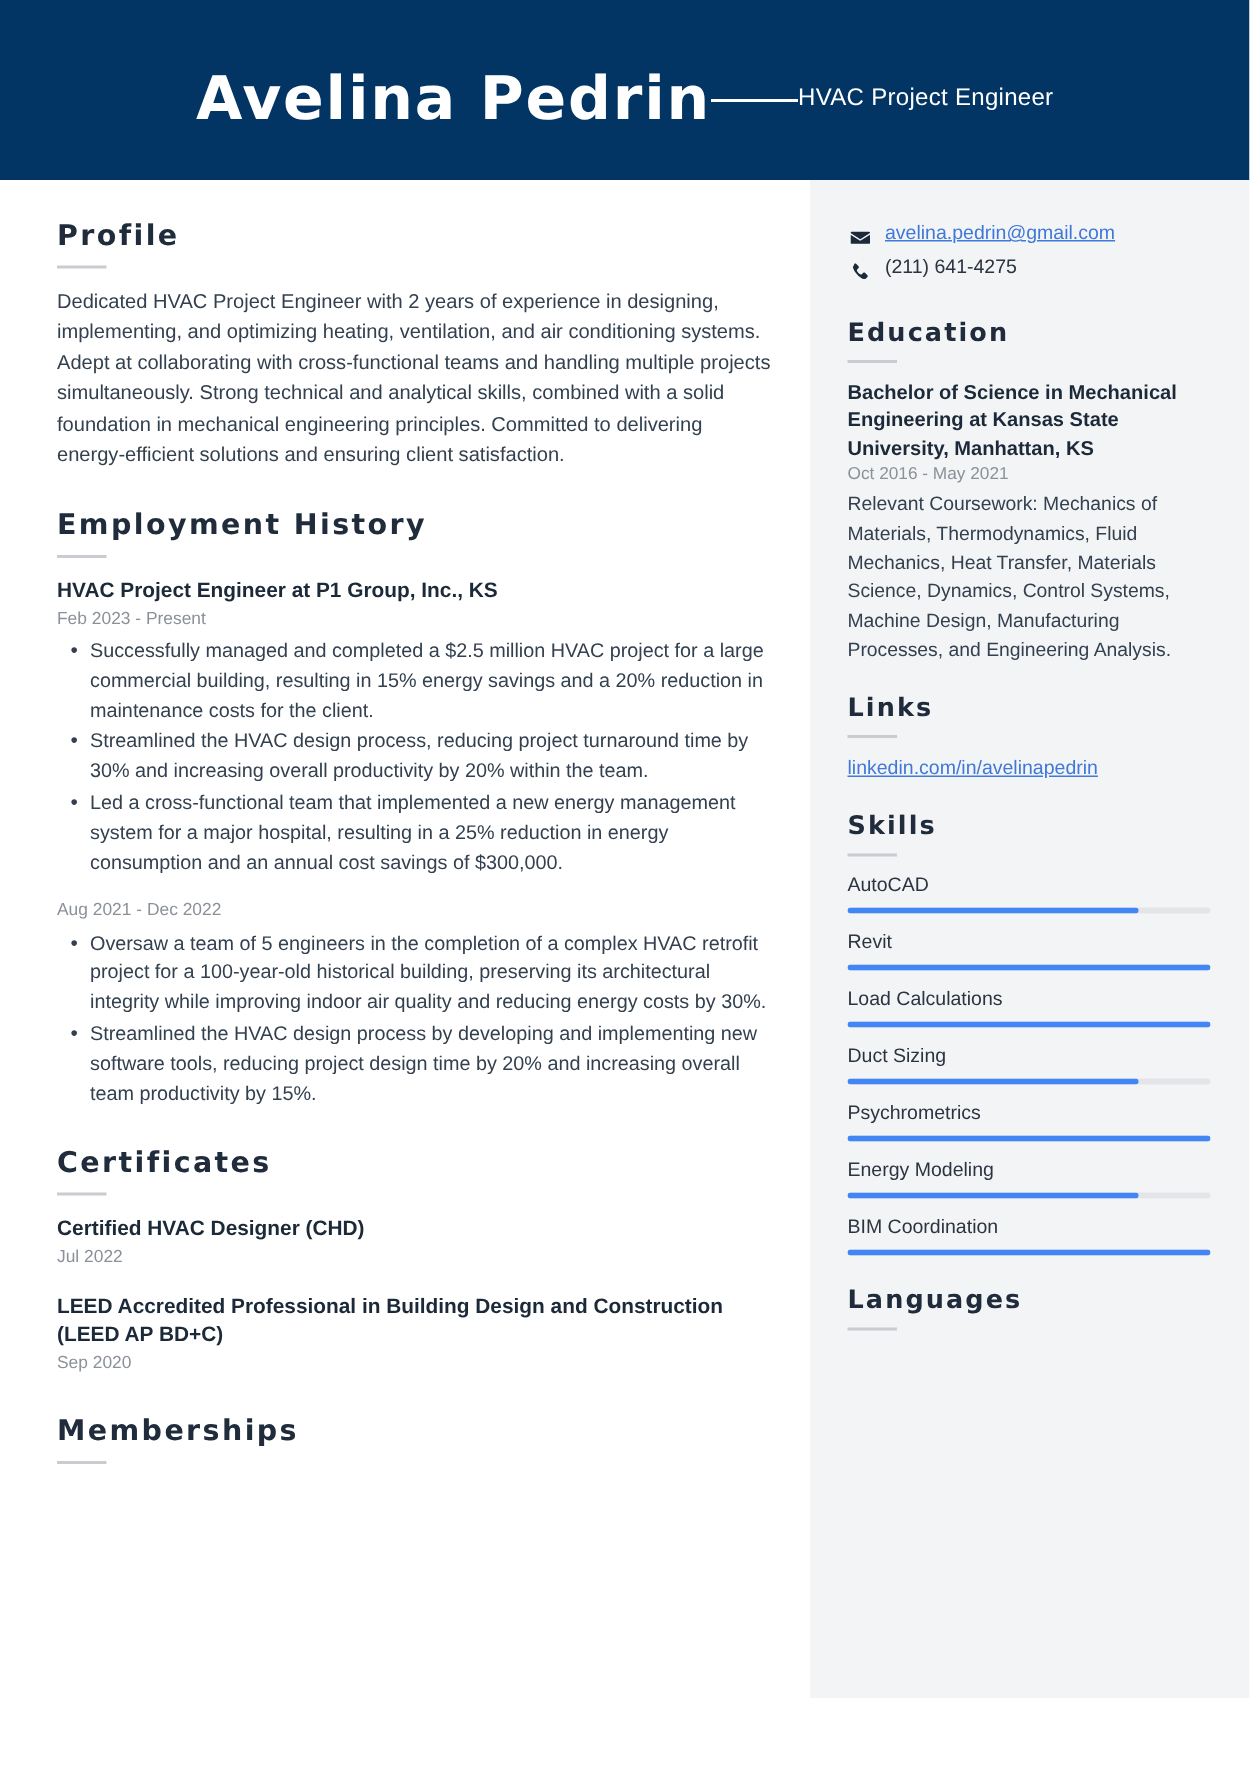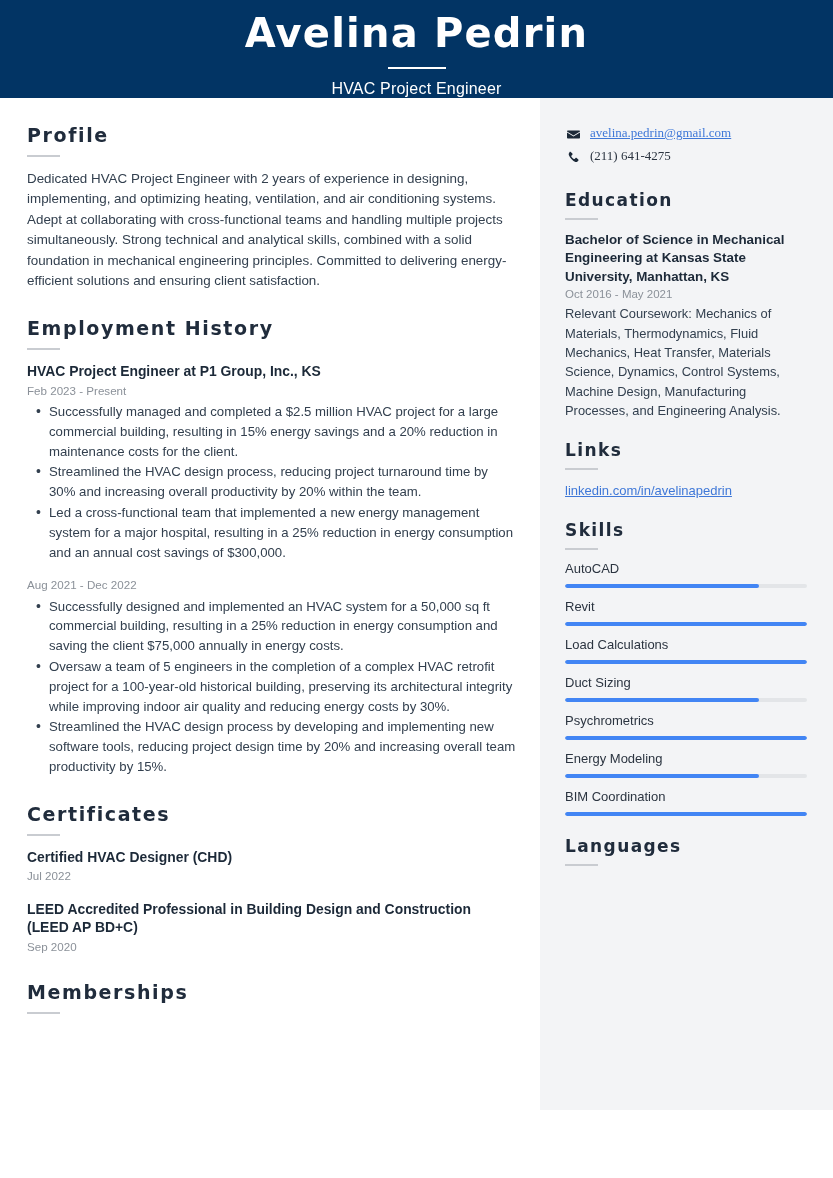--- a/index.html
+++ b/index.html
@@ -16,25 +16,25 @@
   }
   .page {
     position: relative;
     width: 833px;
     height: 1178px;
     background: #ffffff;
   }
 
   
   .header {
-    height: 98px;
+    height: 120px;
     background: #05386b;
     background: #023464;
     display: flex;
-    flex-direction: column;
+    flex-direction: row;
     align-items: center;
     justify-content: center;
     box-sizing: border-box;
     padding-top: 12px;
   }
   .header-name {
     font-size: 40px;
     font-weight: 700;
     color: #ffffff;
     letter-spacing: 1.2px;
@@ -57,21 +57,21 @@
 
   
   .body-wrap {
     display: flex;
     align-items: flex-start;
     height: 1038px;
   }
   .main-col {
     width: 540px;
     box-sizing: border-box;
-    padding: 26px 24px 0 27px;
+    padding: 26px 24px 0 38px;
     background: #ffffff;
     height: 1038px;
   }
   .side-col {
     width: 293px;
     box-sizing: border-box;
     padding: 26px 26px 0 25px;
     background: #f3f4f6;
     height: 1012px;
   }
@@ -144,26 +144,25 @@
     left: -13px;
     top: -1px;
     font-size: 14px;
     color: #33404f;
   }
 
   
   .contact-list { margin: 0 0 24px 0; }
   .contact-row {
     display: flex;
-    align-items: center;
+    align-items: flex-end;
     margin-bottom: 4px;
     font-size: 13px;
     color: #2b3440;
     line-height: 1.45;
-    font-family: Liberation Serif, serif;
   }
   .contact-icon {
     width: 17px;
     min-width: 17px;
     margin-right: 8px;
     display: flex;
     align-items: center;
     justify-content: center;
     padding-top: 2px;
   }
@@ -254,21 +253,20 @@
           <ul class="bullets">
             <li>Successfully managed and completed a $2.5 million HVAC project for a large commercial building, resulting in 15% energy savings and a 20% reduction in maintenance costs for the client.</li>
             <li>Streamlined the HVAC design process, reducing project turnaround time by 30% and increasing overall productivity by 20% within the team.</li>
             <li>Led a cross-functional team that implemented a new energy management system for a major hospital, resulting in a 25% reduction in energy consumption and an annual cost savings of $300,000.</li>
           </ul>
         </div>
 
         <div class="entry">
           <div class="entry-date">Aug 2021 - Dec 2022</div>
           <ul class="bullets">
-            <li>Successfully designed and implemented an HVAC system for a 50,000 sq ft commercial building, resulting in a 25% reduction in energy consumption and saving the client $75,000 annually in energy costs.</li>
             <li>Oversaw a team of 5 engineers in the completion of a complex HVAC retrofit project for a 100-year-old historical building, preserving its architectural integrity while improving indoor air quality and reducing energy costs by 30%.</li>
             <li>Streamlined the HVAC design process by developing and implementing new software tools, reducing project design time by 20% and increasing overall team productivity by 15%.</li>
           </ul>
         </div>
       </div>
 
       <div class="section">
         <div class="sec-title">Certificates</div>
         <div class="sec-rule"></div>
 

